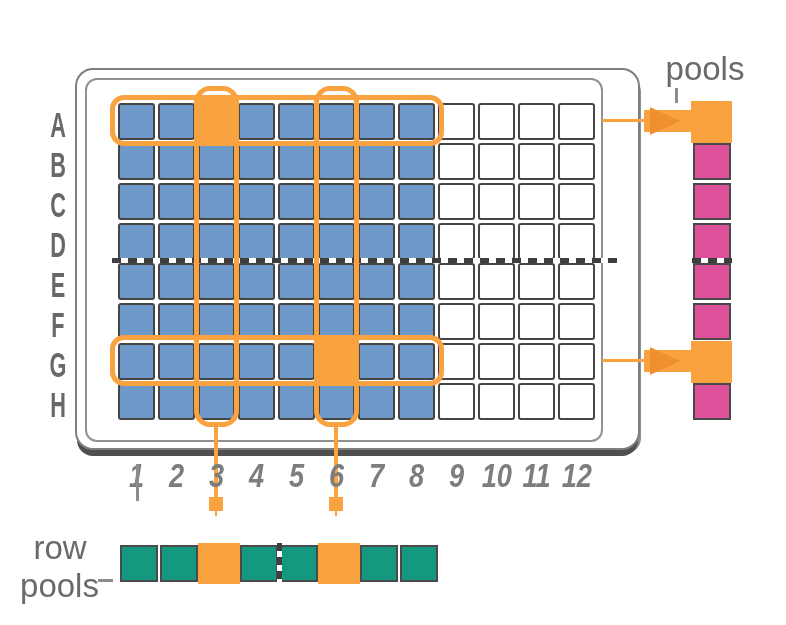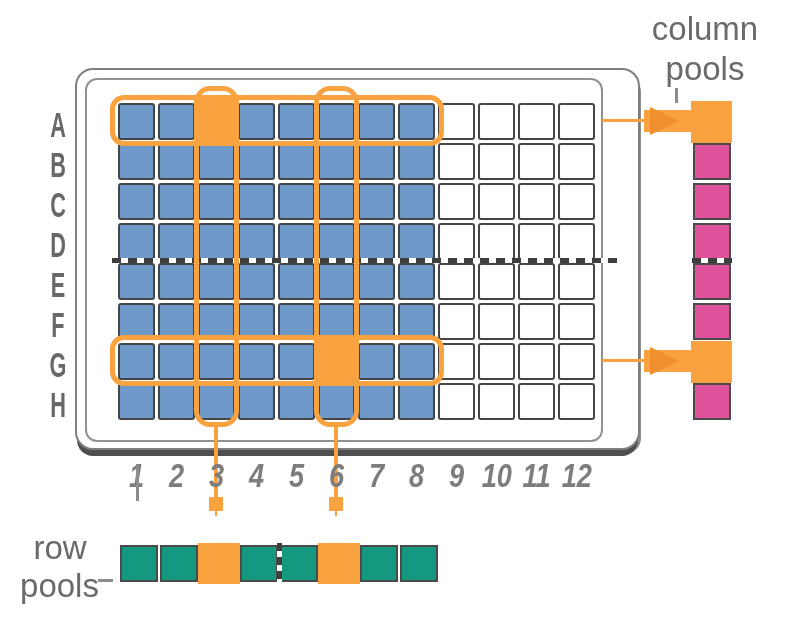--- a/index.html
+++ b/index.html
@@ -222,21 +222,20 @@
       <div class="col-number" style="left: 358px; top: 460px;">7</div>
       <div class="col-number" style="left: 398px; top: 460px;">8</div>
       <div class="col-number" style="left: 438px; top: 460px;">9</div>
       <div class="col-number" style="left: 478px; top: 460px;">10</div>
       <div class="col-number" style="left: 518px; top: 460px;">11</div>
       <div class="col-number" style="left: 558px; top: 460px;">12</div>
     </div>
 
   <div class="leader-gray" style="left:136px;top:464px;width:3px;height:37px;"></div>
 
-  <div class="pool-label" style="left:645px;top:10px;width:120px;">column</div>
   <div class="pool-label" style="left:645px;top:50px;width:120px;">pools</div>
   <div class="leader-gray" style="left:675px;top:88px;width:3px;height:15px;"></div>
 
   <div class="strip-bg" style="left:691px;top:100px;width:57px;height:348px;"></div>
   <div id="col-pool-cells">
       <div class="pool-cell orange" style="left: 691px; top: 101px; width: 41px; height: 42px; background: rgb(249, 162, 64);"></div>
       <div class="pool-cell" style="left: 693px; top: 143px; background: rgb(224, 81, 155);"></div>
       <div class="pool-cell" style="left: 693px; top: 183px; background: rgb(224, 81, 155);"></div>
       <div class="pool-cell" style="left: 693px; top: 223px; background: rgb(224, 81, 155);"></div>
       <div class="pool-cell" style="left: 693px; top: 263px; background: rgb(224, 81, 155);"></div>

